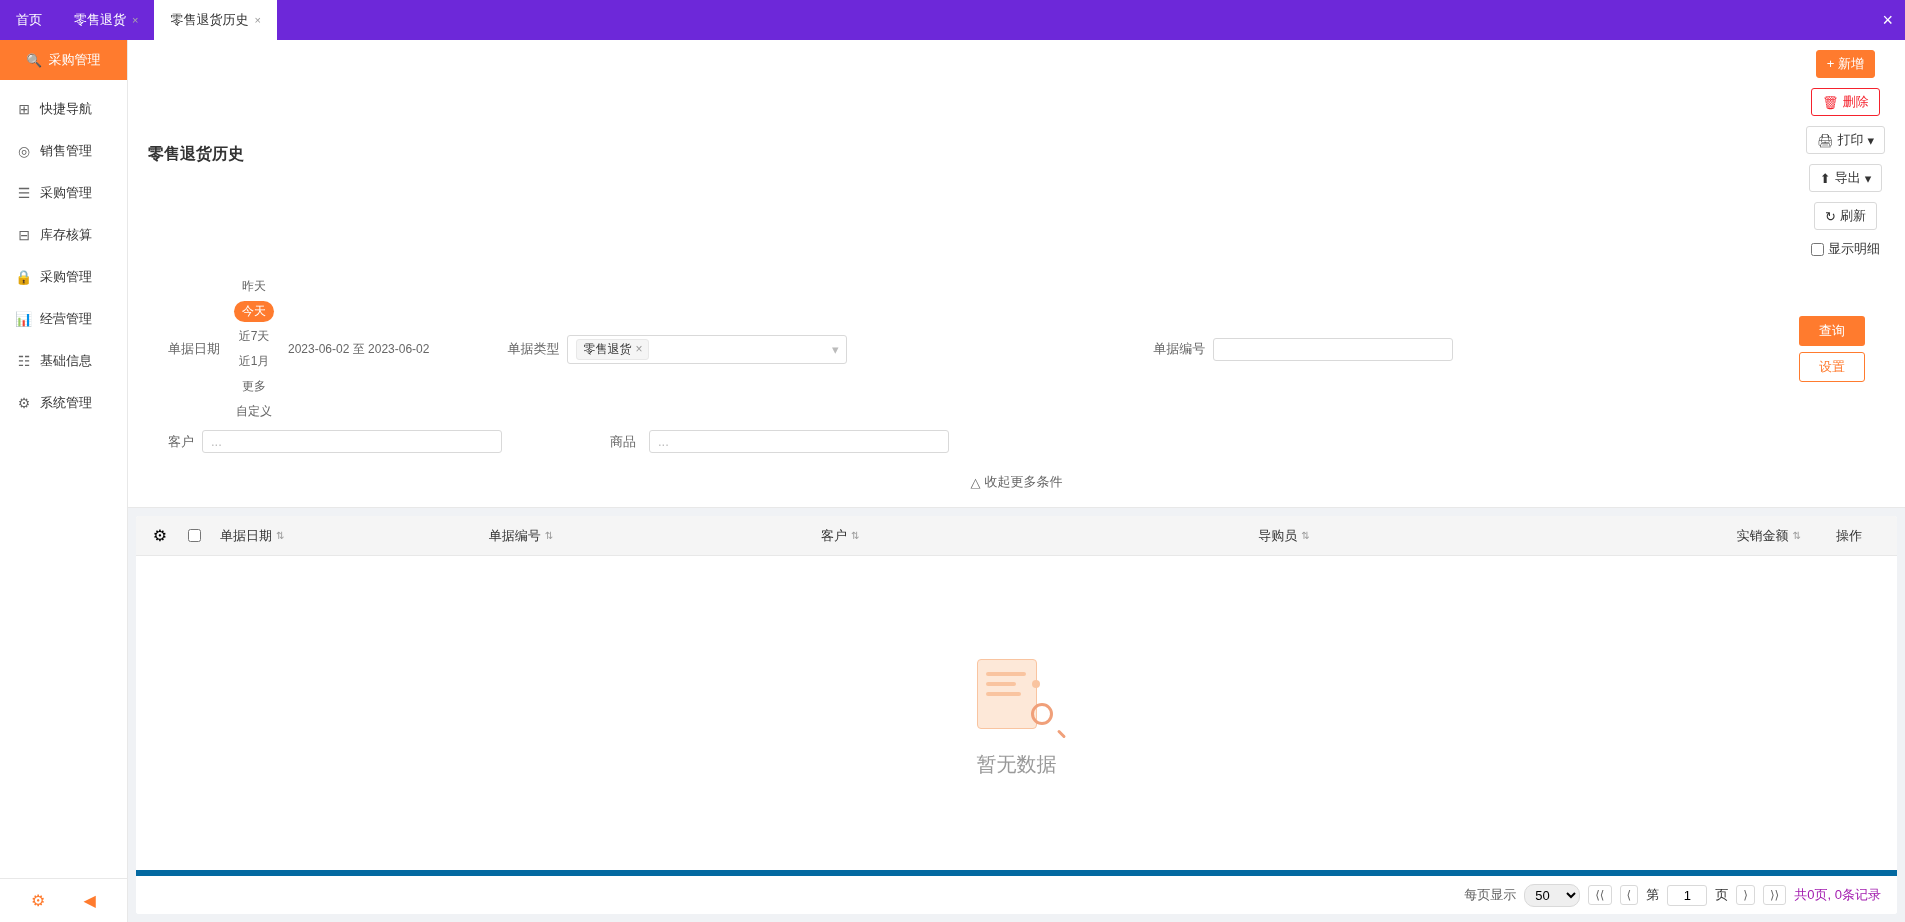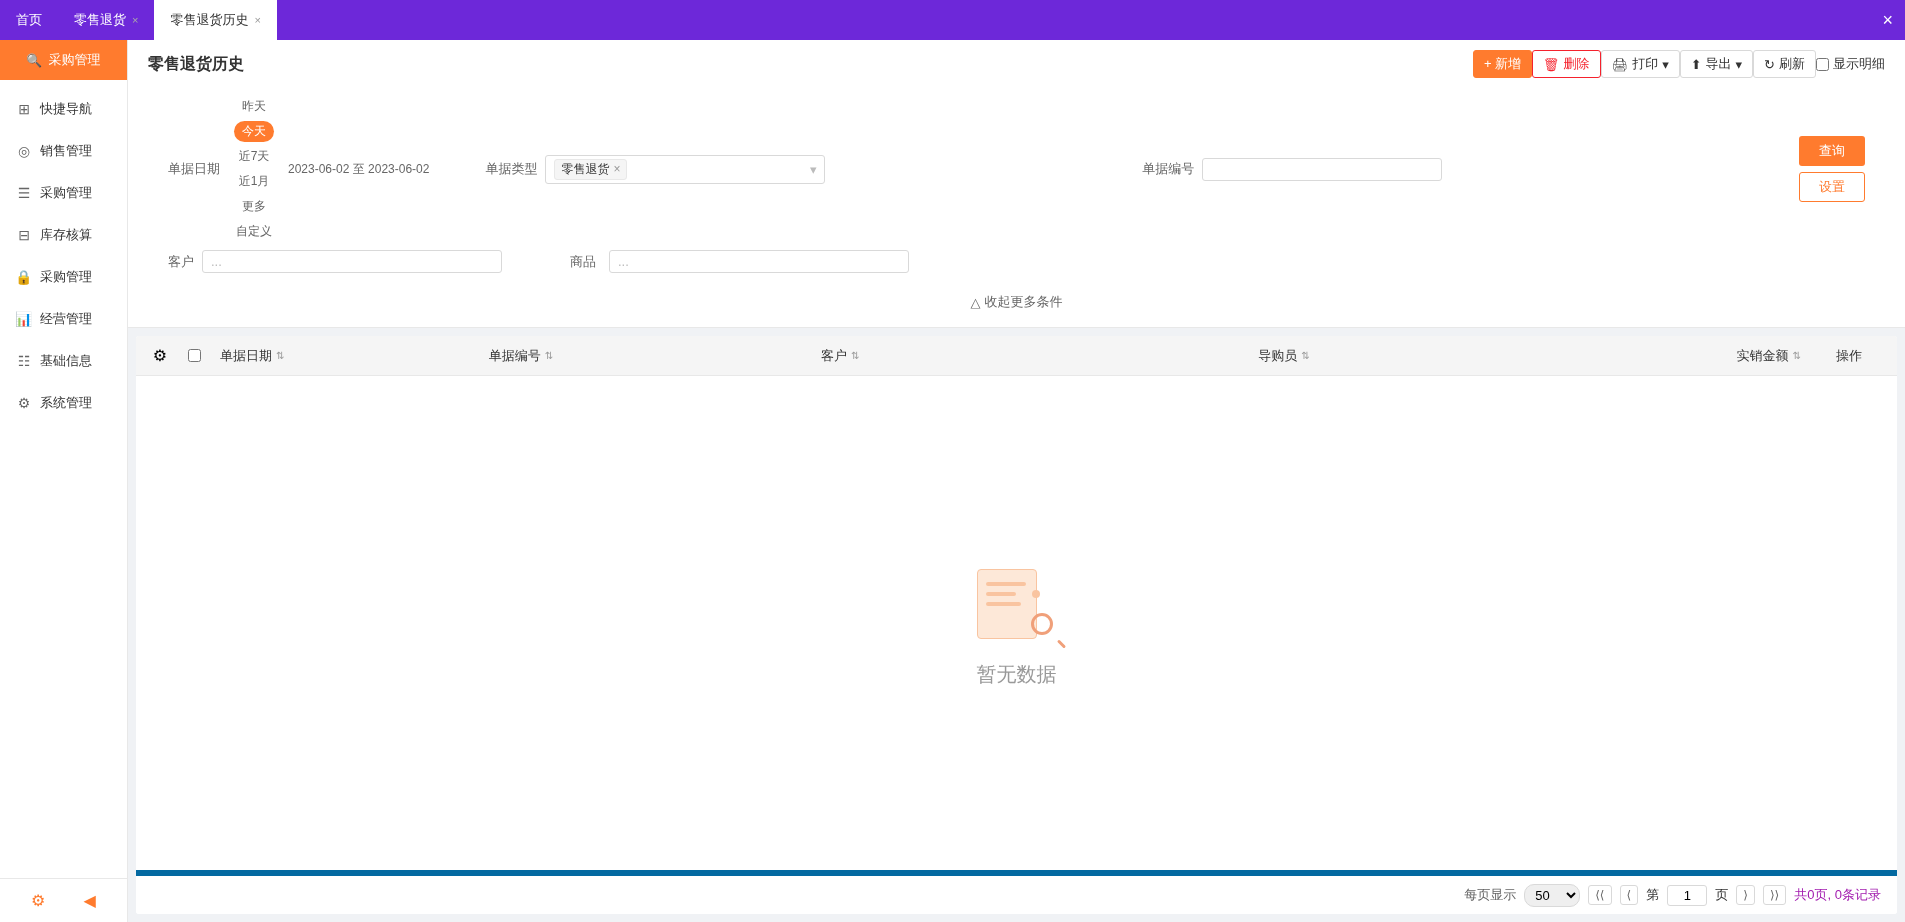--- a/index.html
+++ b/index.html
@@ -141,21 +141,22 @@
       margin-bottom: 10px;
     }
     .page-title {
       font-size: 16px;
       font-weight: bold;
       color: #333;
     }
     .toolbar {
       display: flex;
       align-items: center;
-      gap: 0;
+      gap: 10px;
+      flex-direction: column;
     }
     .toolbar-btn {
       display: flex;
       align-items: center;
       gap: 4px;
       padding: 4px 10px;
       border: 1px solid #d9d9d9;
       border-radius: 3px;
       background: #fff;
       font-size: 13px;
@@ -570,21 +571,21 @@
               <span class="date-opt">近7天</span>
               <span class="date-opt">近1月</span>
               <span class="date-opt">更多</span>
               <span class="date-opt">自定义</span>
             </div>
             <div style="display:flex;flex-direction:column;justify-content:center;">
               <span class="date-range">2023-06-02 至 2023-06-02</span>
             </div>
           </div>
 
-          <div class="filter-item" style="flex:1; margin-left:40px;">
+          <div class="filter-item" style="flex:1; margin-left:62px;">
             <span class="filter-label">单据类型</span>
             <div class="filter-select" style="min-width:280px;">
               <div class="tag">
                 <span>零售退货</span>
                 <span class="remove">×</span>
               </div>
               <span style="flex:1;"></span>
               <span style="color:#bbb;">▾</span>
             </div>
           </div>
@@ -602,21 +603,21 @@
 
         <div class="filter-row" style="padding-top:0;">
 
           <div class="filter-item">
             <span class="filter-label">客户</span>
             <div class="filter-select" style="min-width:300px;">
               <span class="filter-placeholder">...</span>
             </div>
           </div>
 
-          <div class="filter-item" style="margin-left:52px;gap:13px;">
+          <div class="filter-item" style="margin-left:92px;gap:13px;">
             <span class="filter-label">商品</span>
             <div class="filter-select" style="min-width:300px;">
               <span class="filter-placeholder">...</span>
             </div>
           </div>
         </div>
 
         <div class="collapse-bar">
           <div class="collapse-btn">
             <span>△</span>

